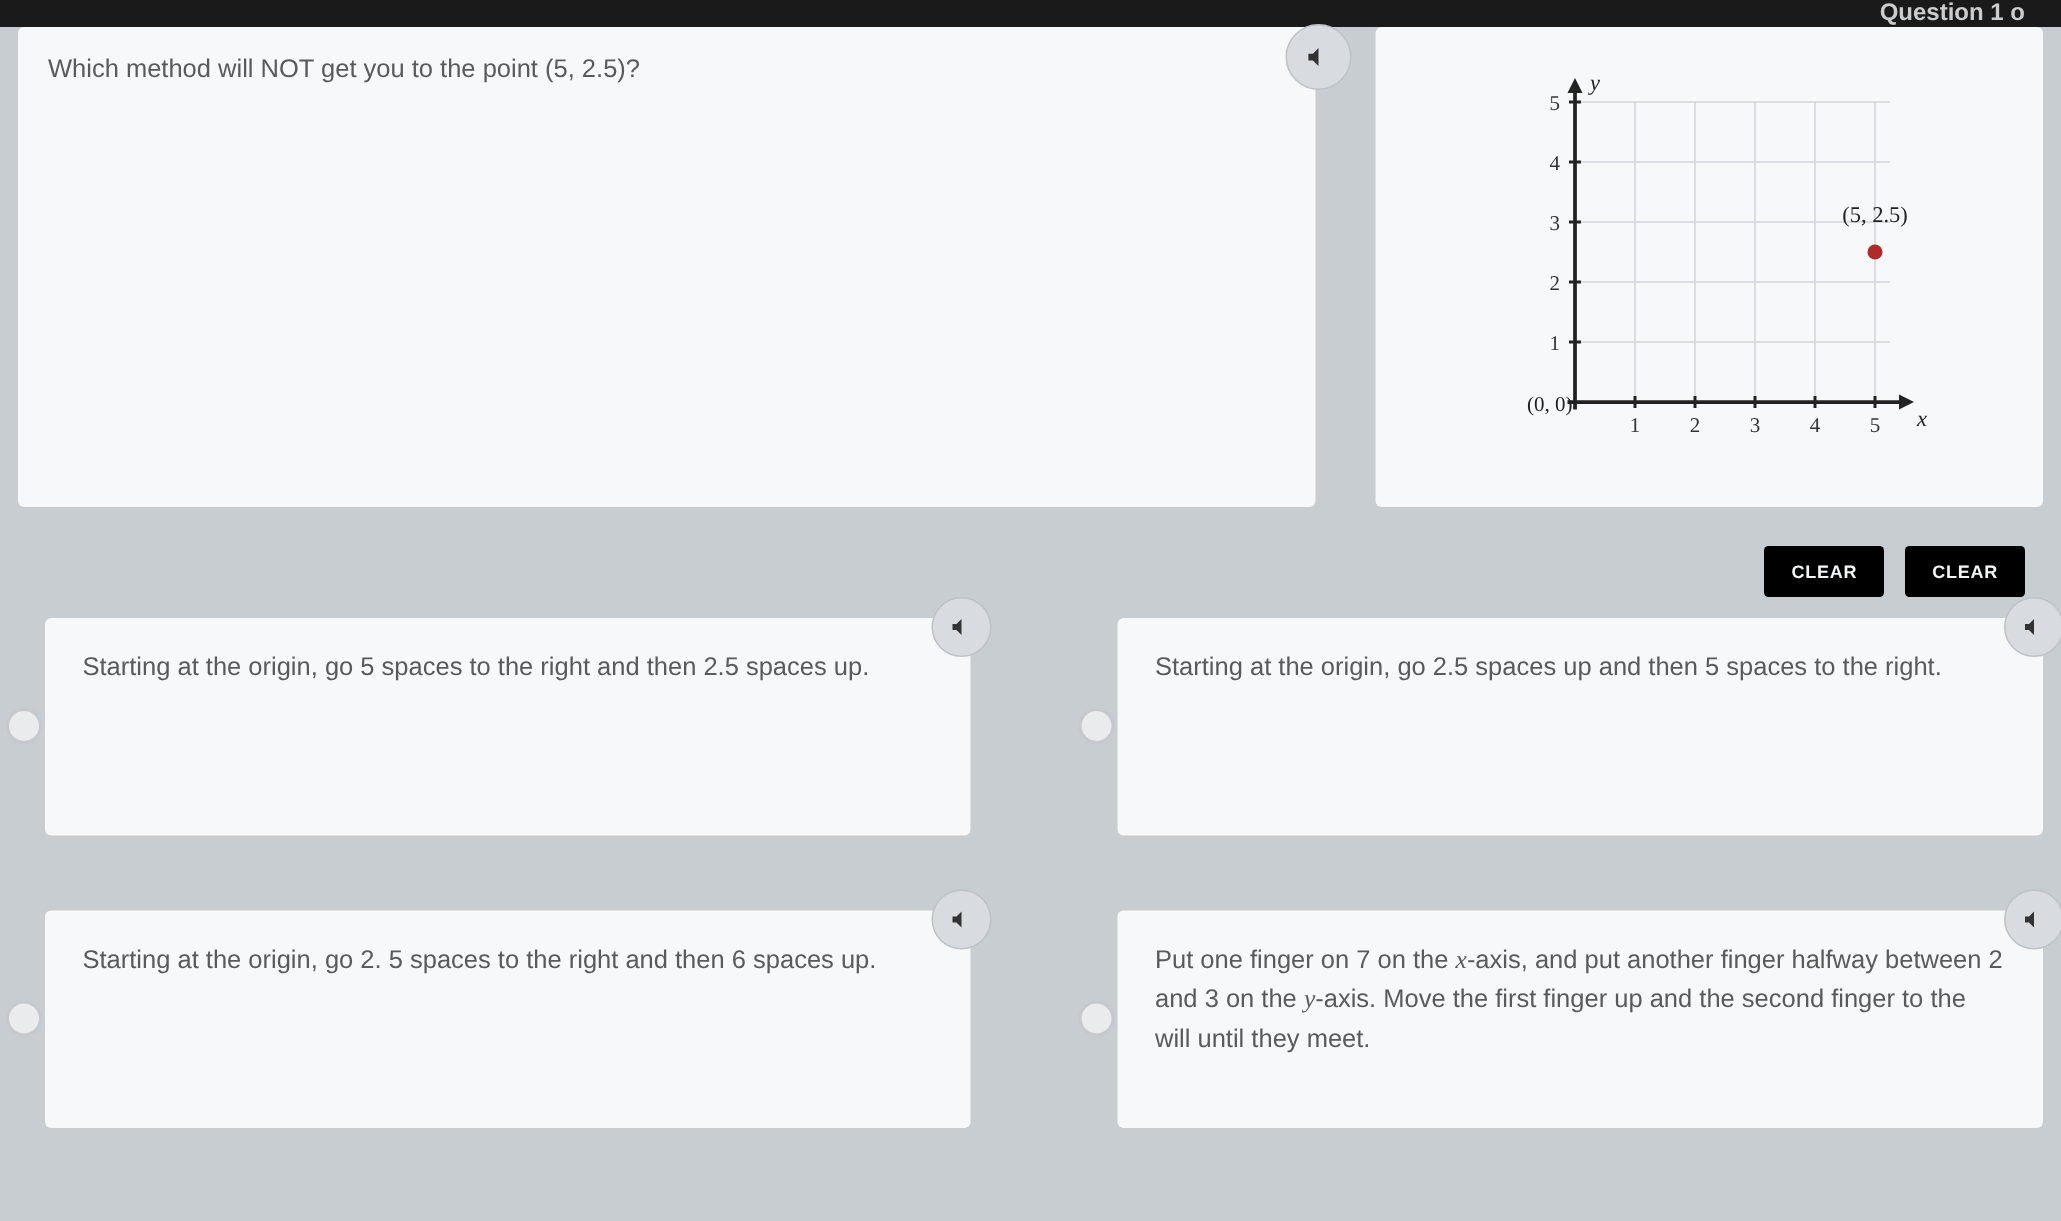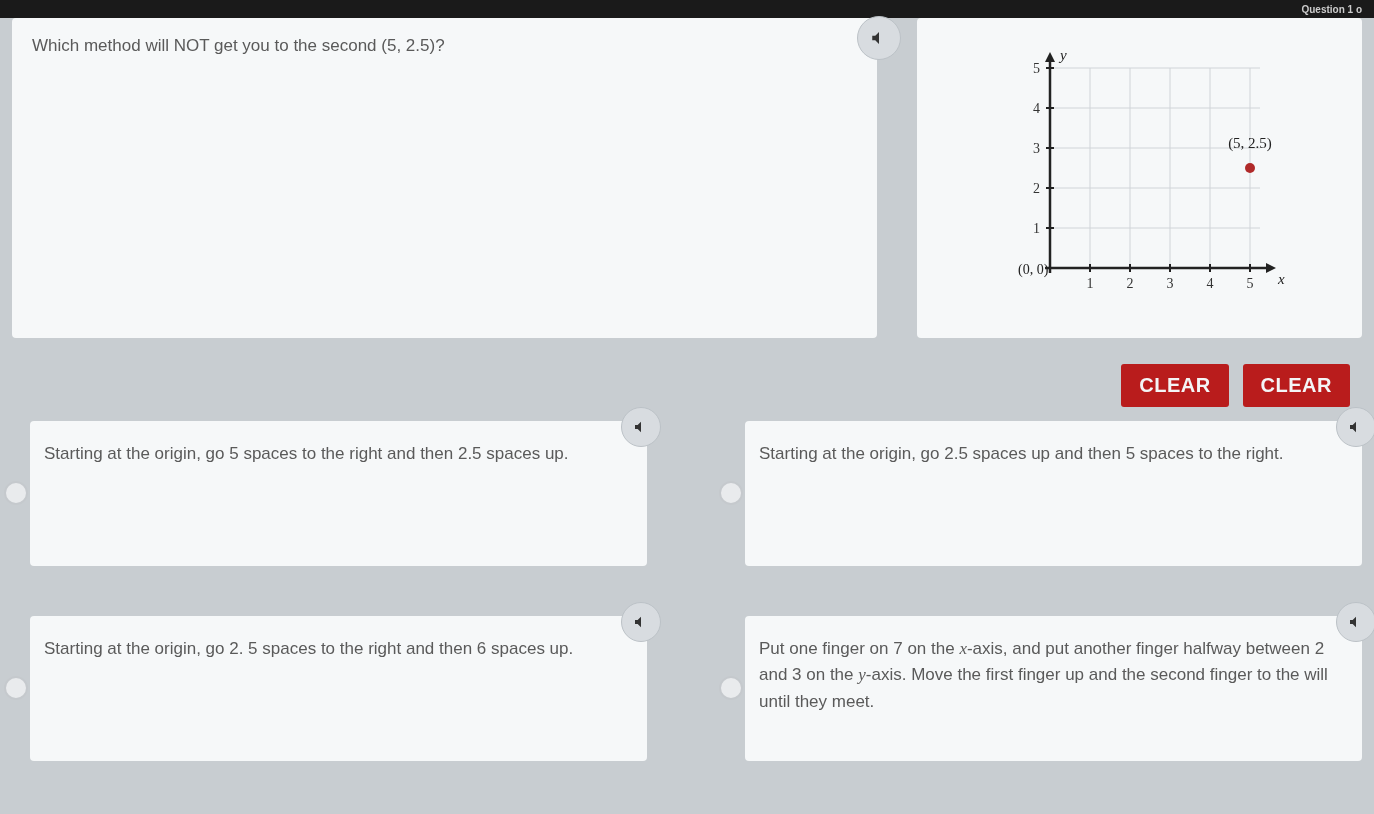--- a/index.html
+++ b/index.html
@@ -10,23 +10,23 @@
   height: 814px;
   overflow: hidden;
   color: #4a4a4a;
 }
 .topbar {
   background: #1a1a1a;
   height: 18px;
   display: flex;
   justify-content: flex-end;
   align-items: center;
-  padding-right: 12px;
+  padding-right: 24px;
   color: #ccc;
-  font-size: 10px;
+  font-size: 16px;
   font-weight: bold;
 }
 .main-area {
   padding: 0;
   position: relative;
 }
 .question-row {
   display: flex;
   gap: 40px;
   padding: 0 12px;
@@ -73,25 +73,25 @@
   width: 300px;
   height: 270px;
 }
 .btn-row {
   display: flex;
   justify-content: flex-end;
   gap: 14px;
   padding: 26px 24px 14px 0;
 }
 .action-btn {
-  background: #b91c1c;
+  background: #000000;
   color: #f4f5f6;
   border: none;
   padding: 10px 18px;
-  font-size: 20px;
+  font-size: 12px;
   font-weight: bold;
   border-radius: 3px;
   cursor: pointer;
   letter-spacing: 0.5px;
 }
 .options-grid {
   display: grid;
   grid-template-columns: 1fr 1fr;
   gap: 50px 80px;
   padding: 0 12px;
@@ -109,21 +109,21 @@
   height: 24px;
   border-radius: 50%;
   background: #e9ebed;
   border: 2px solid #c5c9cd;
   cursor: pointer;
   z-index: 2;
 }
 .option-card {
   background: #f6f8f9;
   border-radius: 4px;
-  padding: 20px 14px;
+  padding: 20px 25px;
   min-height: 145px;
   width: 100%;
   margin-left: 18px;
   position: relative;
   font-size: 17px;
   line-height: 1.55;
   color: #5a5a5a;
 }
 .opt-audio {
   position: absolute;
@@ -147,21 +147,21 @@
 
 <div class="topbar">
   <span>Question 1 o</span>
 </div>
 
 <div class="main-area">
 
   <div class="question-row">
     <div class="question-card">
       <div class="question-text">
-        <span>Which method will NOT get you to the second </span><span>(5, 2.5)</span><span>?</span>
+        <span>Which method will NOT get you to the point </span><span>(5, 2.5)</span><span>?</span>
       </div>
       <div class="audio-btn">
         <svg width="18" height="18" viewBox="0 0 24 24">
             <path d="M3 9v6h4l5 5V4L7 9H3z"></path>
           </svg>
       </div>
     </div>
 
     <div class="graph-card">
       <div class="graph-box">

